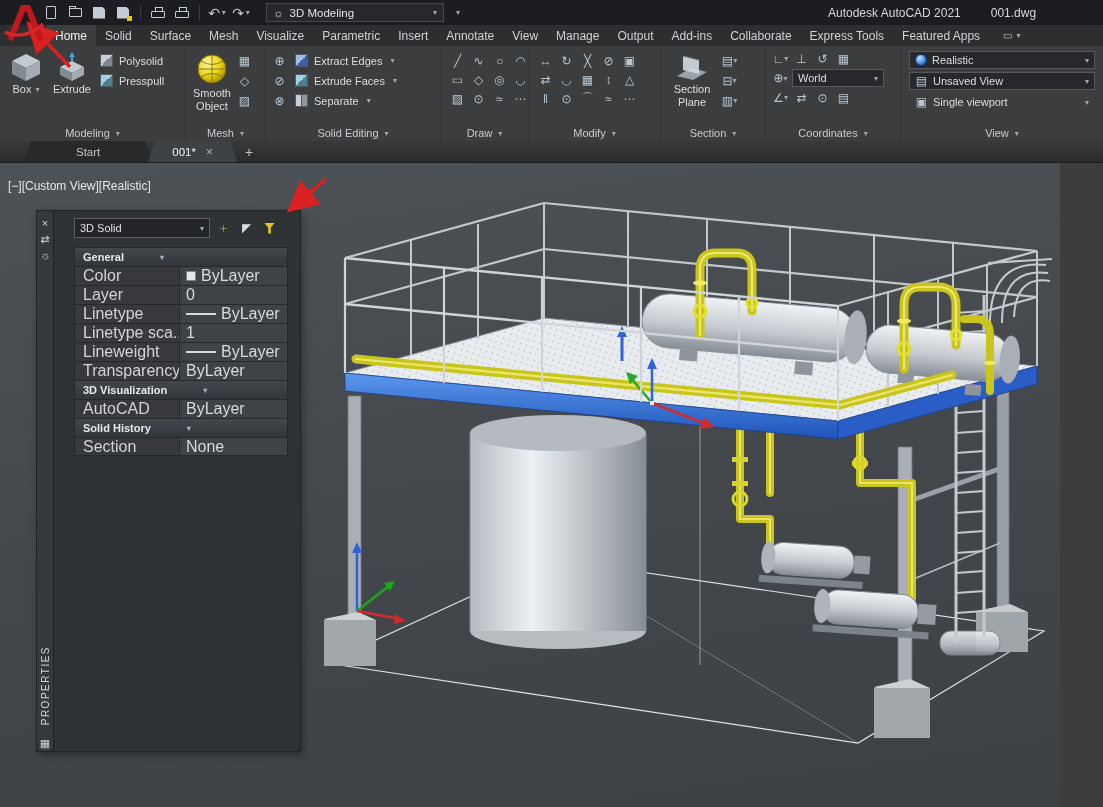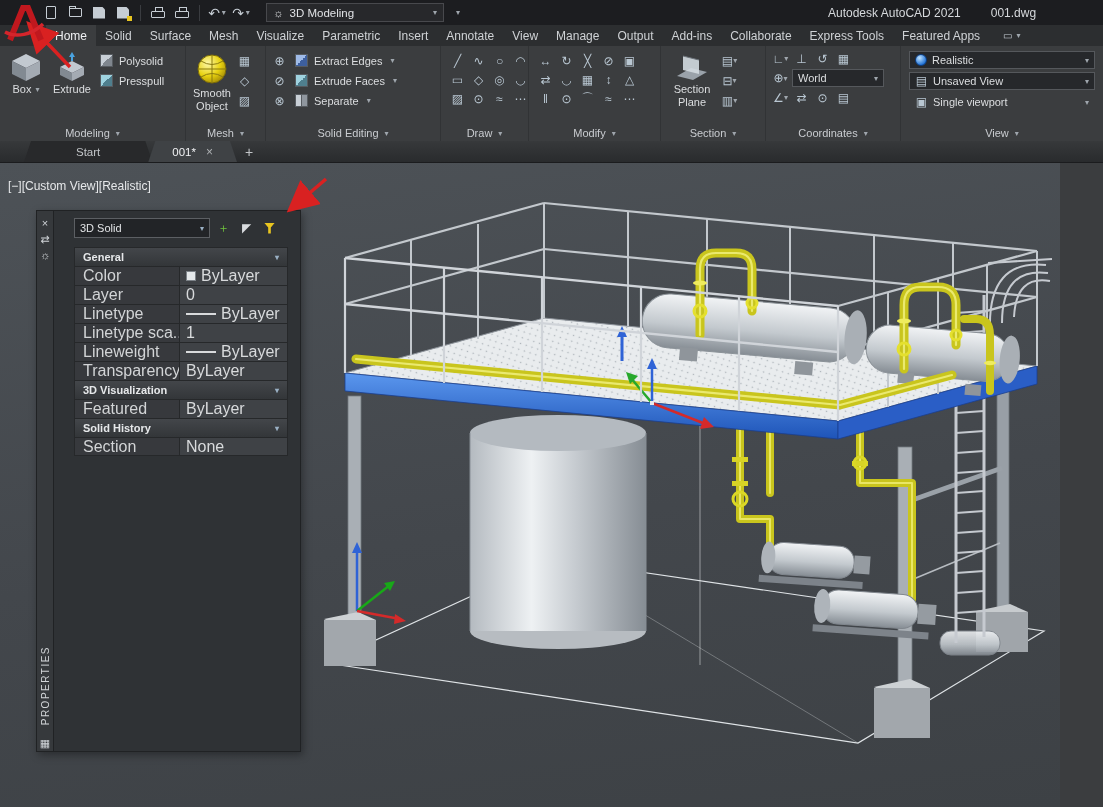--- a/index.html
+++ b/index.html
@@ -96,22 +96,22 @@
            display:flex; flex-direction:column; }
   .ptool { display:flex; align-items:center; gap:4px; padding:7px 8px 4px 20px; }
   .psel { width:136px; height:20px; background:#222427; border:1px solid #5c5f63; display:flex;
           align-items:center; justify-content:space-between; font-size:11px; color:#e2e4e6; padding:0 5px; }
   .chv2 { font-size:8px; color:#9ab0c4; }
   .picon { width:19px; height:18px; display:flex; align-items:center; justify-content:center; font-size:12px; }
   .funnel { width:11px; height:11px; background:#e8c520;
             clip-path:polygon(0 0,100% 0,62% 45%,62% 100%,38% 100%,38% 45%); }
   .grid { margin:5px 12px 0 20px; }
   .sect { height:19px; background:linear-gradient(#43464a,#333639); display:flex; align-items:center;
-          justify-content:space-between; padding:0 8px; font-size:11px; font-weight:bold; color:#e6e8ea;
-          border:1px solid #26282a; border-bottom:none; }
+          padding:0 8px; font-size:11px; font-weight:bold; color:#e6e8ea;
+          border:1px solid #26282a; border-bottom:none;gap:36px; }
   .prow { display:flex; height:19px; font-size:16px; border:1px solid #26282a; border-bottom:none; }
   .prow:last-child, .grid > .prow.lastrow { border-bottom:1px solid #26282a; }
   .plab { width:104px; background:#37393d; color:#d2d4d6; display:flex; align-items:center; padding-left:8px;
           white-space:nowrap; overflow:hidden; }
   .pval { flex:1; background:#3f4246; color:#d8dadc; display:flex; align-items:center; gap:5px;
           padding-left:6px; border-left:1px solid #26282a; }
   .pval.dimv { color:#8f9396; }
   .swatch { width:10px; height:10px; background:#e4e8ea; border:1px solid #7c8288; }
   .lineglyph { width:30px; height:2px; background:#d8dadc; }
 
@@ -669,21 +669,21 @@
           <div class="pval">
               <span>ByLayer</span>
             </div>
         </div>
 
         <div class="sect">
           <span>3D Visualization</span>
             <span class="chv2">▾</span>
         </div>
         <div class="prow">
-          <div class="plab">Featured</div>
+          <div class="plab">AutoCAD</div>
           <div class="pval">
               <span>ByLayer</span>
             </div>
         </div>
 
         <div class="sect">
           <span>Solid History</span>
             <span class="chv2">▾</span>
         </div>
         <div class="prow">

